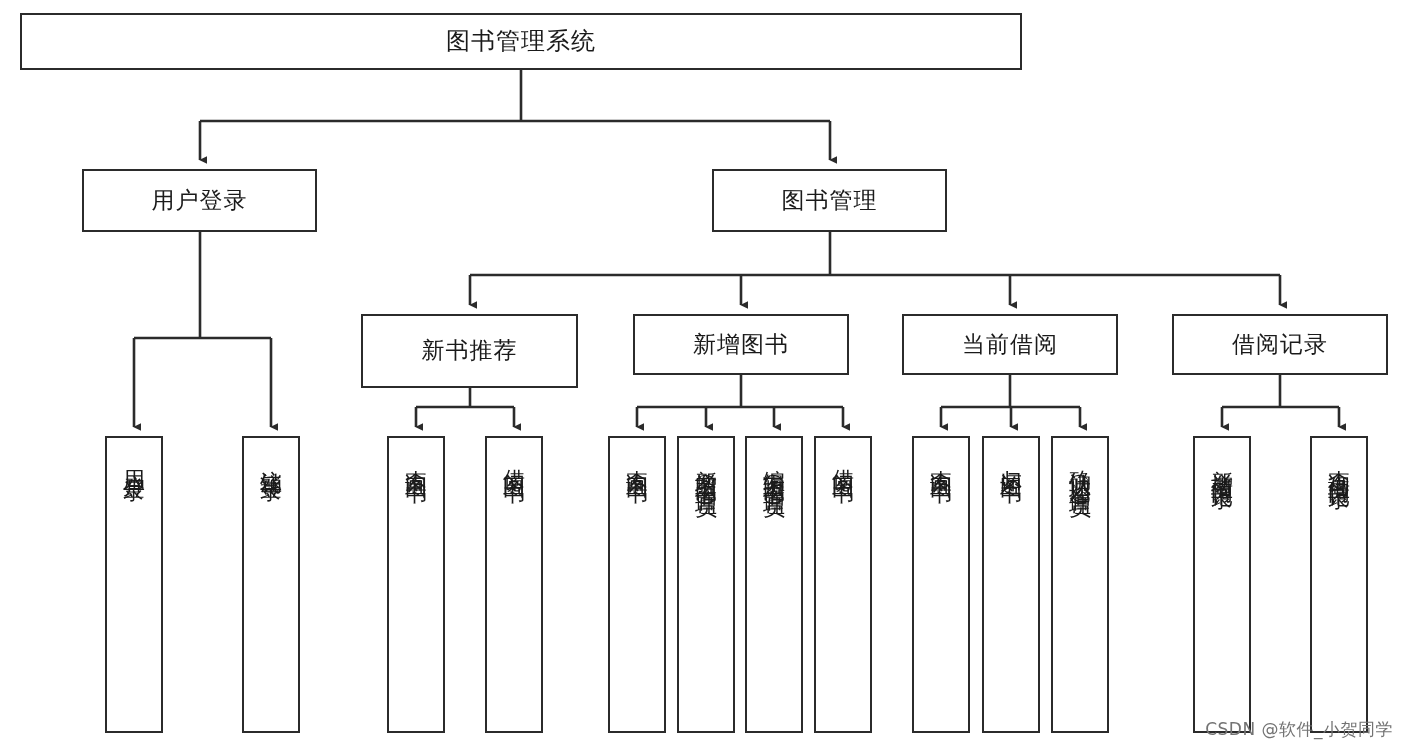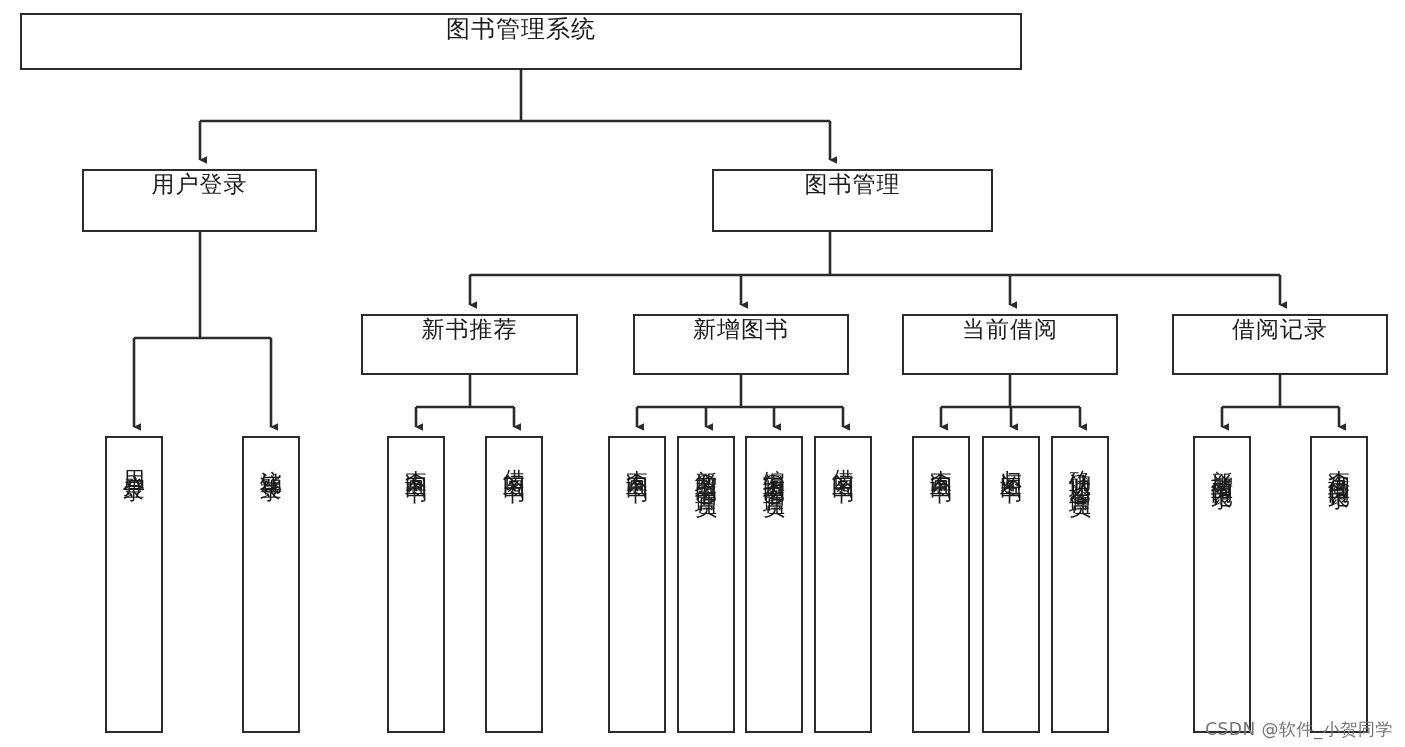--- a/index.html
+++ b/index.html
@@ -25,20 +25,21 @@
     width: 1405px;
     height: 747px;
     pointer-events: none;
   }
   .node {
     position: absolute;
     box-sizing: border-box;
     background: #ffffff;
     border: 2px solid #2b2b2b;
     display: flex;
+    align-items: center;
     justify-content: center;
     color: #1a1a1a;
     z-index: 2;
   }
   .node-label {
     display: block;
     text-align: center;
     line-height: 1.18;
     white-space: nowrap;
   }
@@ -125,25 +126,25 @@
       </g>
   </svg>
 
   <div class="node root horiz" style="left:20px; top:13px; width:1002px; height:57px;">
     <span class="node-label">图书管理系统</span>
   </div>
 
   <div class="node horiz" style="left:82px; top:169px; width:235px; height:63px;">
     <span class="node-label">用户登录</span>
   </div>
-  <div class="node horiz" style="left:712px; top:169px; width:281px; height:63px;">
+  <div class="node horiz" style="left:712px; top:169px; width:235px; height:63px;">
     <span class="node-label">图书管理</span>
   </div>
 
-  <div class="node horiz" style="left:361px; top:314px; width:217px; height:61px;">
+  <div class="node horiz" style="left:361px; top:314px; width:217px; height:74px;">
     <span class="node-label">新书推荐</span>
   </div>
   <div class="node horiz" style="left:633px; top:314px; width:216px; height:61px;">
     <span class="node-label">新增图书</span>
   </div>
   <div class="node horiz" style="left:1172px; top:314px; width:216px; height:61px;">
     <span class="node-label">借阅记录</span>
   </div>
   <div class="node horiz" style="left:902px; top:314px; width:216px; height:61px;">
     <span class="node-label">当前借阅</span>

